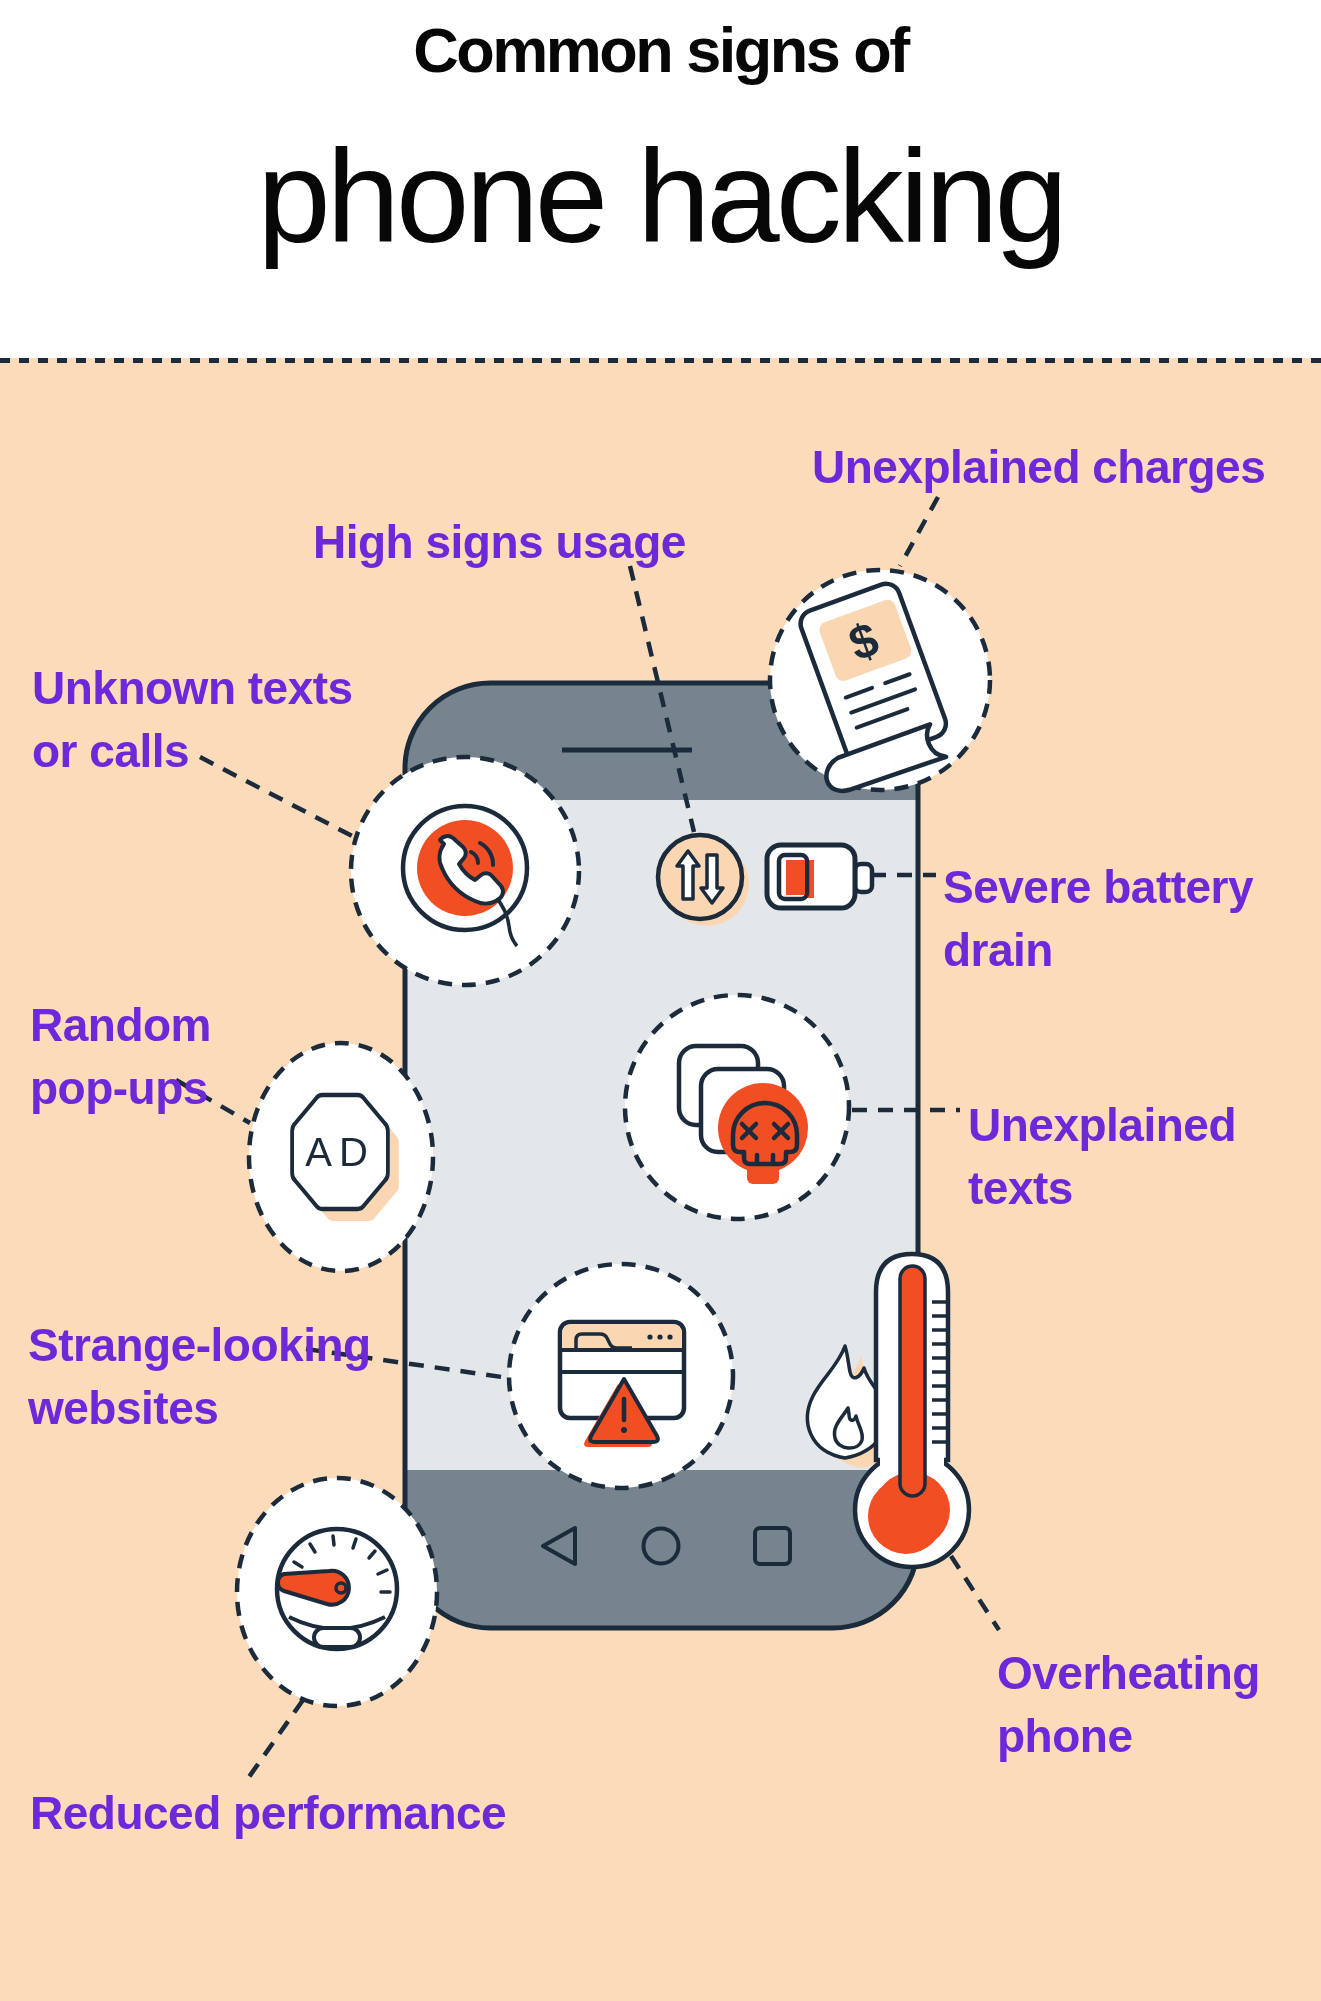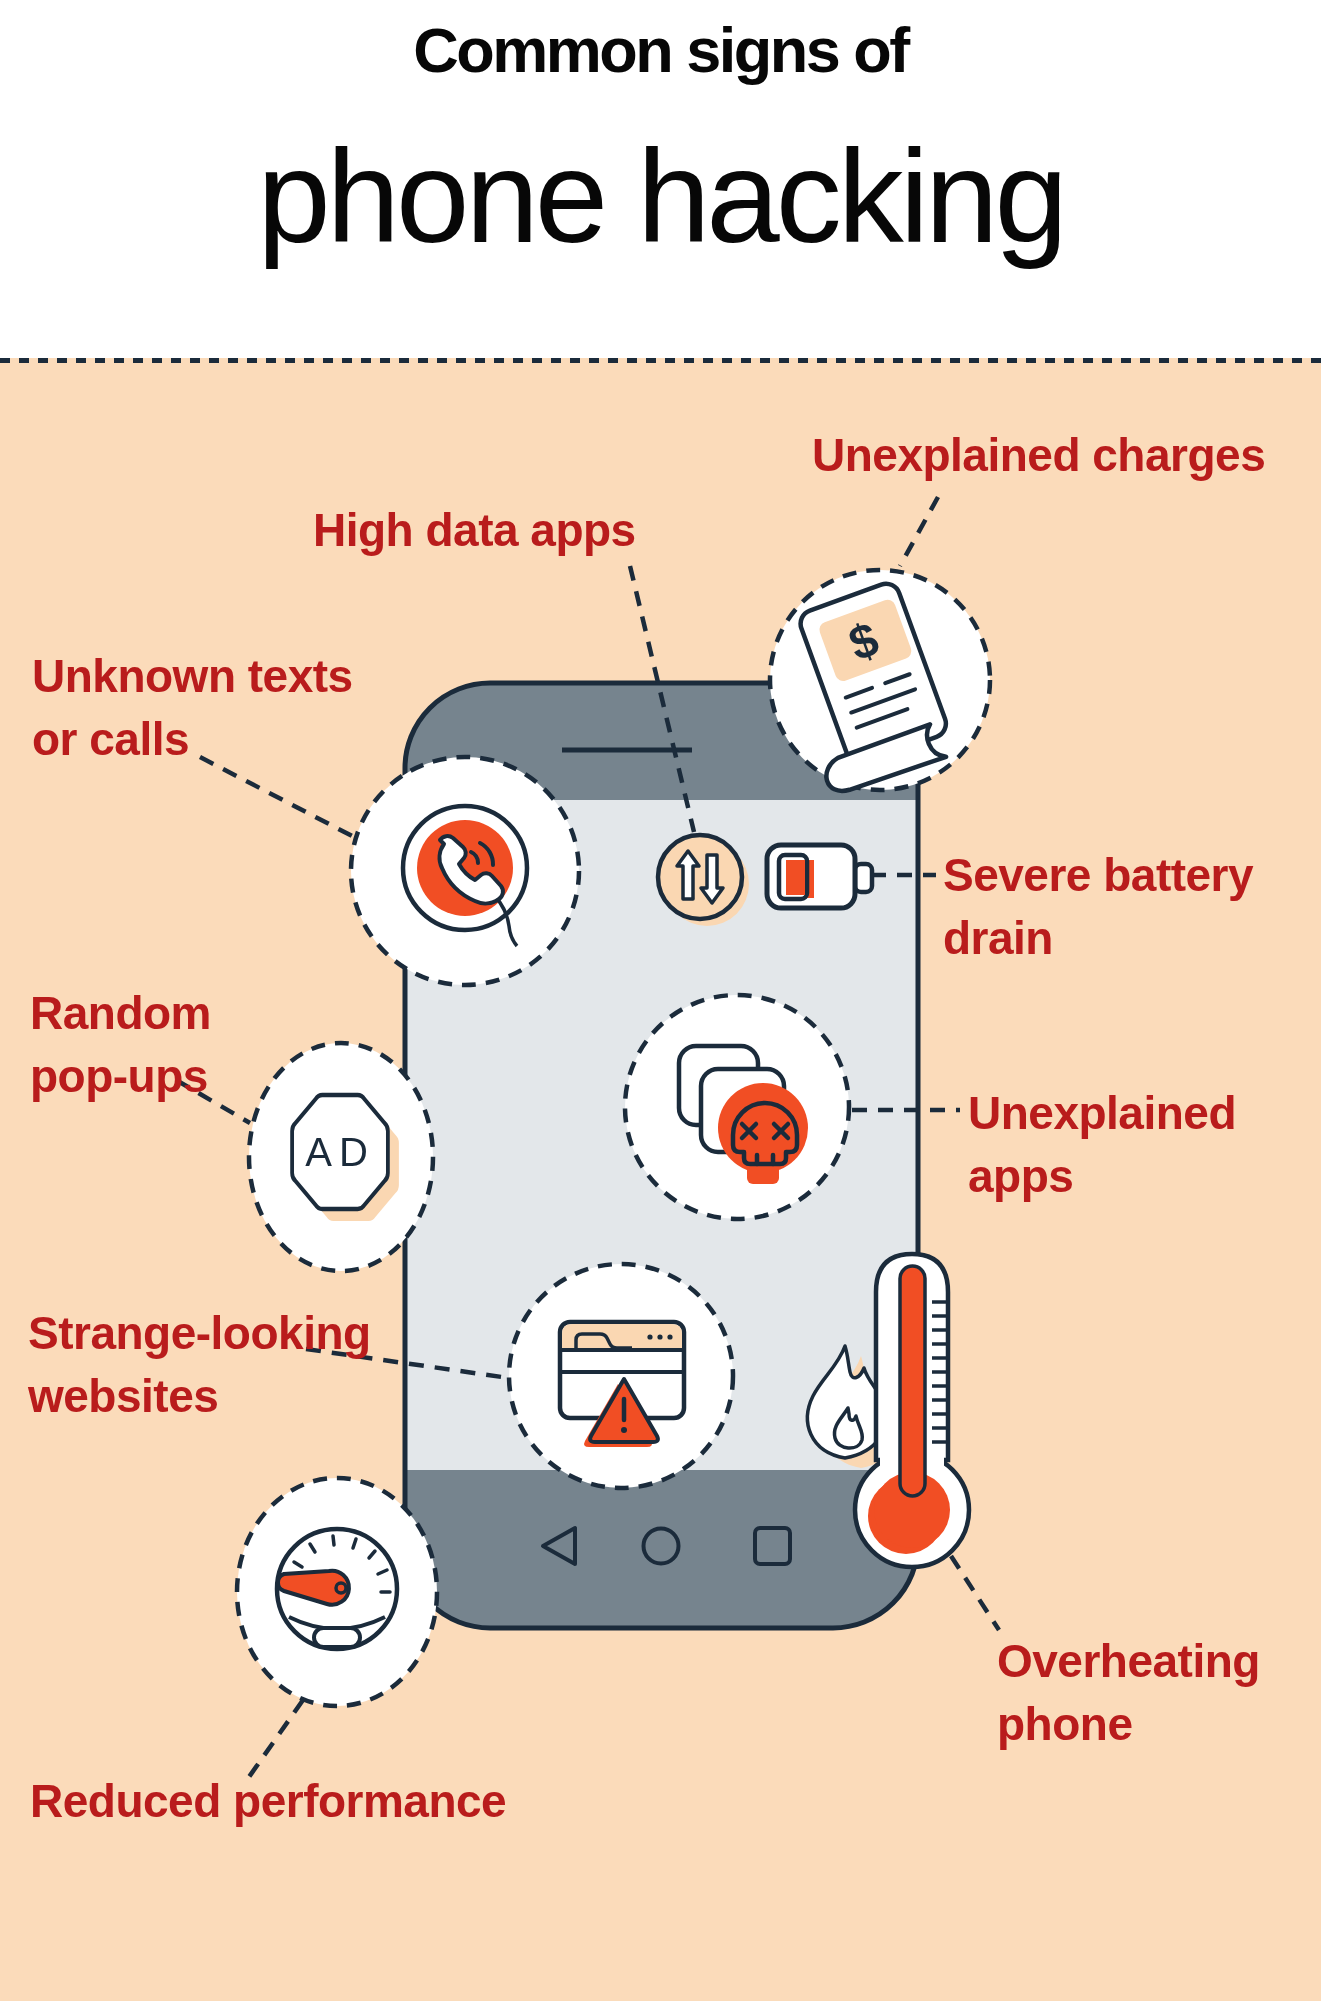--- a/index.html
+++ b/index.html
@@ -7,22 +7,22 @@
     position:relative;width:1321px;height:2001px;overflow:hidden;
     background:#FBDBBA;font-family:"Liberation Sans",sans-serif;
   }
   .header{position:absolute;top:0;left:0;width:1321px;height:358px;background:#ffffff;}
   .sep{position:absolute;top:358px;left:0;width:1321px;height:5px;
        background:repeating-linear-gradient(90deg,#1B2B3B 0 10px,rgba(0,0,0,0) 10px 19px);}
   .title1{position:absolute;top:17px;left:0;width:100%;text-align:center;
           font-size:63px;font-weight:bold;letter-spacing:-2.5px;color:#070707;line-height:1.05;}
   .title2{position:absolute;top:128px;left:0;width:100%;text-align:center;
           font-size:132px;font-weight:normal;letter-spacing:-4px;color:#070707;line-height:1.05;}
-  .lbl{position:absolute;font-size:46px;font-weight:bold;color:#b91c1c;
-       line-height:63px;letter-spacing:-0.5px;white-space:nowrap;}
+  .lbl{position:absolute;font-size:46px;font-weight:bold;color:#6d28d9;
+       line-height:63px;letter-spacing:-0.5px;white-space:nowrap;margin-top:12px;}
   .lbl-unexplained{left:812px;top:424px;}
   .lbl-highdata{left:313px;top:499px;}
   .lbl-unknown{left:32px;top:645px;}
   .lbl-battery{left:943px;top:844px;}
   .lbl-popups{left:30px;top:982px;}
   .lbl-apps{left:968px;top:1082px;}
   .lbl-websites{left:28px;top:1302px;}
   .lbl-overheat{left:997px;top:1630px;}
   .lbl-reduced{left:30px;top:1770px;}
   .art{position:absolute;top:0;left:0;}
@@ -215,37 +215,37 @@
       <line x1="306" y1="1349" x2="509" y2="1378"></line>
       <line x1="951" y1="1556" x2="999" y2="1630"></line>
       <path d="M303,1700 Q268,1750 244,1784"></path>
     </g>
   </svg>
 
   <div class="lbl lbl-unexplained">
     <div>Unexplained charges</div>
   </div>
   <div class="lbl lbl-highdata">
-    <div>High data apps</div>
+    <div>High signs usage</div>
   </div>
   <div class="lbl lbl-unknown">
     <div>Unknown texts</div>
     <div>or calls</div>
   </div>
   <div class="lbl lbl-battery">
     <div>Severe battery</div>
     <div>drain</div>
   </div>
   <div class="lbl lbl-popups">
     <div>Random</div>
     <div>pop-ups</div>
   </div>
   <div class="lbl lbl-apps">
     <div>Unexplained</div>
-    <div>apps</div>
+    <div>texts</div>
   </div>
   <div class="lbl lbl-websites">
     <div>Strange-looking</div>
     <div>websites</div>
   </div>
   <div class="lbl lbl-reduced">
     <div>Reduced performance</div>
   </div>
   <div class="lbl lbl-overheat">
     <div>Overheating</div>

